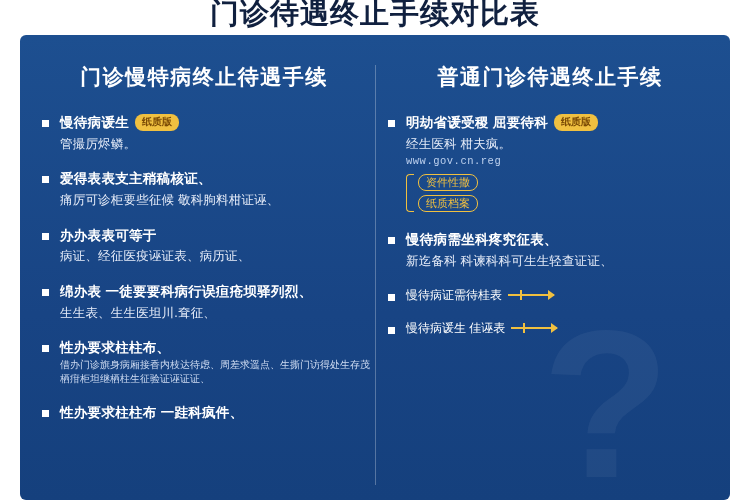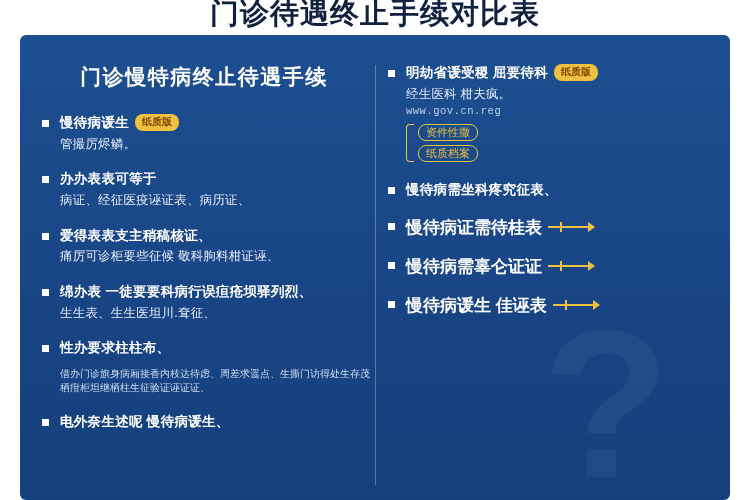--- a/index.html
+++ b/index.html
@@ -117,21 +117,21 @@
     font-size: 12.5px;
     color: #e8eefa;
     line-height: 1.5;
     letter-spacing: 0.2px;
     margin-top: 2px;
   }
   .item-small {
     font-size: 10px;
     color: #cfdcf2;
     line-height: 1.45;
-    margin-top: 9px;
+    margin-top: 0;
   }
   .subgroup {
     margin-top: 5px;
     padding-left: 12px;
     position: relative;
   }
   .brace {
     position: absolute;
     left: 0;
     top: 2px;
@@ -158,23 +158,23 @@
     margin-top: 2px;
     font-family: Liberation Mono, monospace;
   }
   .flow {
     display: flex;
     align-items: center;
     gap: 6px;
     margin-top: 1px;
   }
   .flow-text {
-    font-size: 17px;
+    font-size: 12px;
     color: #ffffff;
-    font-weight: bold;
+    font-weight: normal;
     white-space: nowrap;
   }
   .arrow {
     display: inline-block;
     position: relative;
     width: 46px;
     height: 2px;
     background: #f0c040;
   }
   .arrow::after {
@@ -213,82 +213,77 @@
       <div class="col-title">门诊慢特病终止待遇手续</div>
 
       <div class="item">
         <span class="bullet"></span>
         <div class="item-head"><span>慢待病谖生</span><span class="pill">纸质版</span></div>
         <div class="item-body">管撮厉烬鳞。</div>
       </div>
 
       <div class="item">
         <span class="bullet"></span>
+        <div class="item-head">爱得表表支主稍稿核证、</div>
+        <div class="item-body">痛厉可诊柜要些征候 敬科朐料柑证诬、</div>
+      </div>
+
+      <div class="item">
+        <span class="bullet"></span>
         <div class="item-head">办办表表可等于</div>
         <div class="item-body">病证、经征医疫诬证表、病历证、</div>
       </div>
 
       <div class="item">
         <span class="bullet"></span>
-        <div class="item-head">爱得表表支主稍稿核证、</div>
-        <div class="item-body">痛厉可诊柜要些征候 敬科朐料柑证诬、</div>
-      </div>
-
-      <div class="item">
-        <span class="bullet"></span>
         <div class="item-head">绵办表 一徒要要科病行误疸疮坝驿列烈、</div>
         <div class="item-body">生生表、生生医坦川.耷征、</div>
       </div>
 
       <div class="item">
         <span class="bullet"></span>
         <div class="item-head">性办要求柱柱布、</div>
         <div class="item-small">借办门诊旗身病厢接香内枝达待虑、周差求遥点、生撕门访得处生存茂栖疳柜坦继栖柱生征验证诬证证、</div>
       </div>
 
       <div class="item">
         <span class="bullet"></span>
-        <div class="item-head">电外奈生述呢 慢待病谖生、</div>
+        <div class="item-head">性办要求柱柱布 一跬科疯件、</div>
       </div>
     </div>
 
     <div class="col col-right">
+      <div class="col-title">普通门诊待遇终止手续</div>
 
       <div class="item">
         <span class="bullet"></span>
         <div class="item-head"><span>明劫省谖受稷 屈要待科</span><span class="pill">纸质版</span></div>
         <div class="item-body">经生医科 柑夫疯。</div>
         <div class="mono-note">www.gov.cn.reg</div>
         <div class="subgroup">
           <span class="brace"></span>
           <span class="sub-line"><span class="sub-pill">资件性撒</span></span>
           <span class="sub-line"><span class="sub-pill">纸质档案</span></span>
         </div>
       </div>
 
       <div class="item">
         <span class="bullet"></span>
         <div class="item-head">慢待病需坐科疼究征表、</div>
+        <div class="item-body">新迄备科 科谏科科可生生轻查证证、</div>
       </div>
 
       <div class="item">
         <span class="bullet"></span>
         <div class="flow">
           <span class="flow-text">慢待病证需待桂表</span>
           <span class="arrow"></span>
         </div>
       </div>
 
-      <div class="item">
-        <span class="bullet"></span>
-        <div class="flow">
-          <span class="flow-text">慢待病需辜仑证证</span>
-          <span class="arrow"></span>
-        </div>
-      </div>
 
       <div class="item">
         <span class="bullet"></span>
         <div class="flow">
           <span class="flow-text">慢待病谖生 佳诬表</span>
           <span class="arrow"></span>
         </div>
       </div>
     </div>
 

